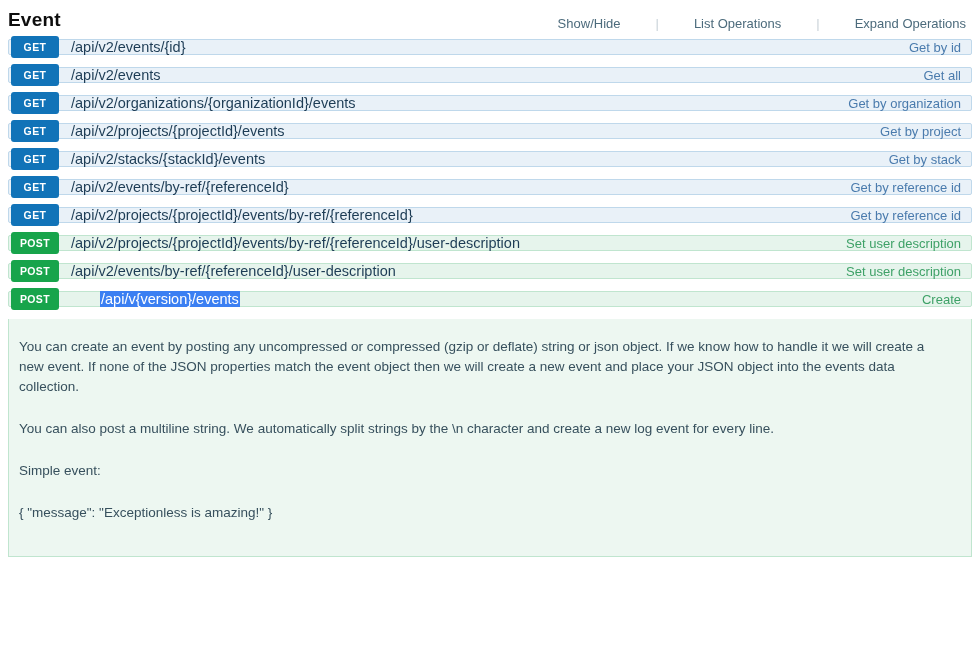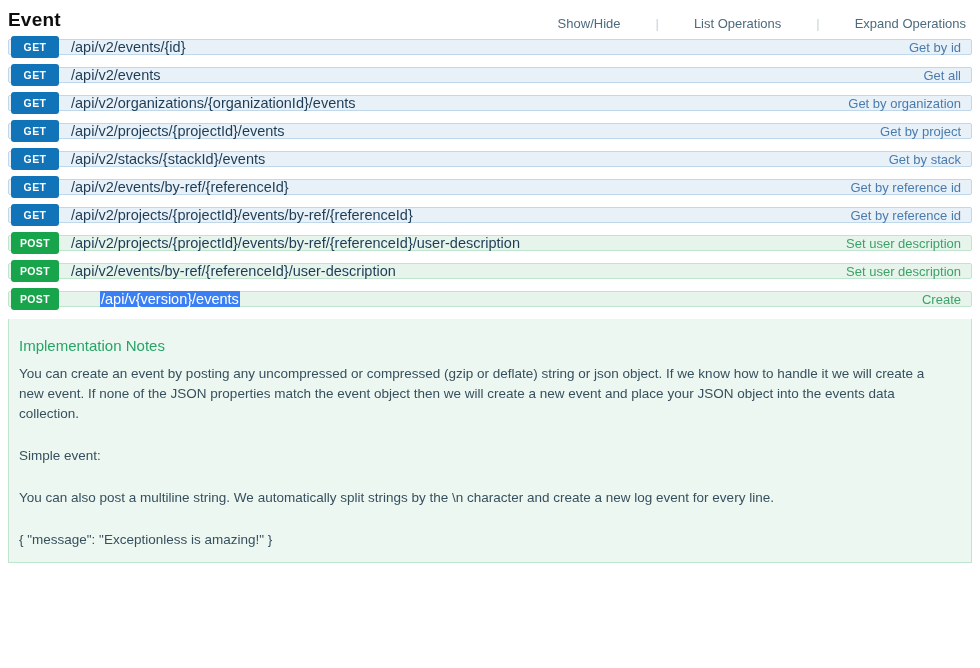--- a/index.html
+++ b/index.html
@@ -112,20 +112,19 @@
     <a class="opname">Set user description</a>
   </div>
 
   <div class="op post">
     <span class="badge">POST</span>
     <span class="path"><span class="sel">/api/v{version}/events</span></span>
     <a class="opname">Create</a>
   </div>
 
   <div class="panel">
-    <h2>Implementation Notes</h2>
     <p>You can create an event by posting any uncompressed or compressed (gzip or deflate) string or json object. If we know how to handle it we will create a new event. If none of the JSON properties match the event object then we will create a new event and place your JSON object into the events data collection.</p>
+    <p>You can also post a multiline string. We automatically split strings by the \n character and create a new log event for every line.</p>
     <p>Simple event:</p>
-    <p>You can also post a multiline string. We automatically split strings by the \n character and create a new log event for every line.</p>
     <p>{ "message": "Exceptionless is amazing!" }</p>
   </div>
 
 </div>
 
 </body></html>

